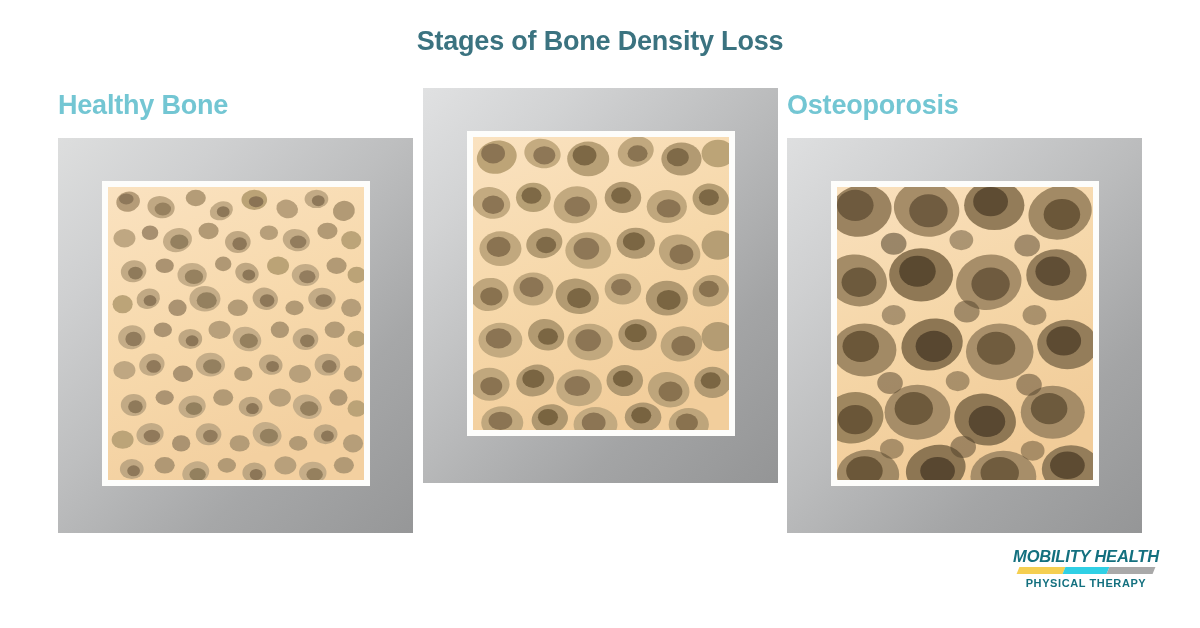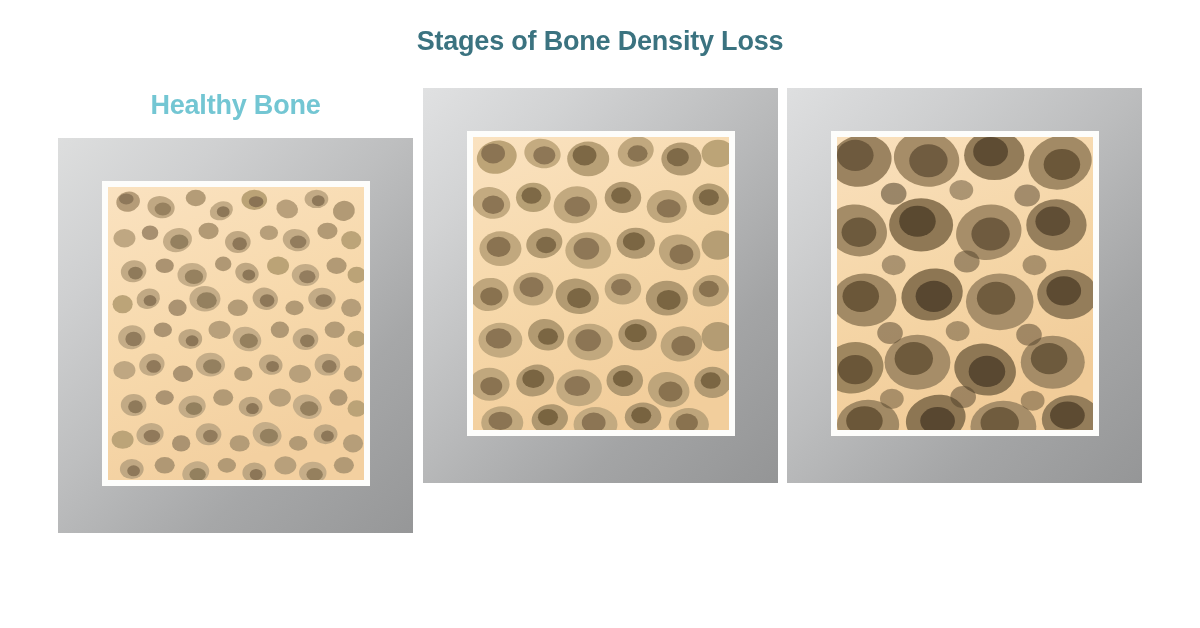--- a/index.html
+++ b/index.html
@@ -41,21 +41,21 @@
     display: flex;
     justify-content: space-between;
   }
   .column {
     width: 355px;
     position: relative;
   }
   .stage-label {
     height: 50px;
     line-height: 34px;
-    text-align: center;
+    text-align: left;
     font-size: 27px;
     font-weight: bold;
     letter-spacing: -0.2px;
     color: #73c6d3;
   }
 
   
   .bone-frame {
     position: relative;
     width: 355px;
@@ -383,20 +383,21 @@
                 <ellipse cx="236" cy="314" rx="22" ry="18" fill="#bea57b"></ellipse>
                 <ellipse cx="234" cy="312" rx="12" ry="10" fill="#89724f"></ellipse>
               </g>
             </svg>
           </div>
         </div>
       </div>
     </div>
 
     <div class="column column-3">
+      <div class="stage-label">Osteoporosis</div>
       <div class="bone-frame">
         <div class="bone-plate">
           <div class="bone-canvas">
             <svg viewBox="0 0 280 320" preserveAspectRatio="none" aria-hidden="true">
               <defs>
                 <linearGradient id="bg3" x1="0" y1="0" x2="0.35" y2="1">
                   <stop offset="0%" stop-color="#f9e0bd"></stop>
                   <stop offset="55%" stop-color="#f5d6a7"></stop>
                   <stop offset="100%" stop-color="#f1cc99"></stop>
                 </linearGradient>
@@ -462,14 +463,23 @@
                 <ellipse cx="214" cy="288" rx="13" ry="11" fill="#4f4029" opacity="0.45"></ellipse>
               </g>
             </svg>
           </div>
         </div>
       </div>
     </div>
 
   </div>
 
+  <div class="logo">
+    <div class="logo-wordmark">MOBILITY HEALTH</div>
+    <div class="logo-stripe">
+      <i class="stripe-a"></i>
+      <i class="stripe-b"></i>
+      <i class="stripe-c"></i>
+    </div>
+    <div class="logo-tagline">PHYSICAL THERAPY</div>
+  </div>
 
 </div>
 
 </body></html>

